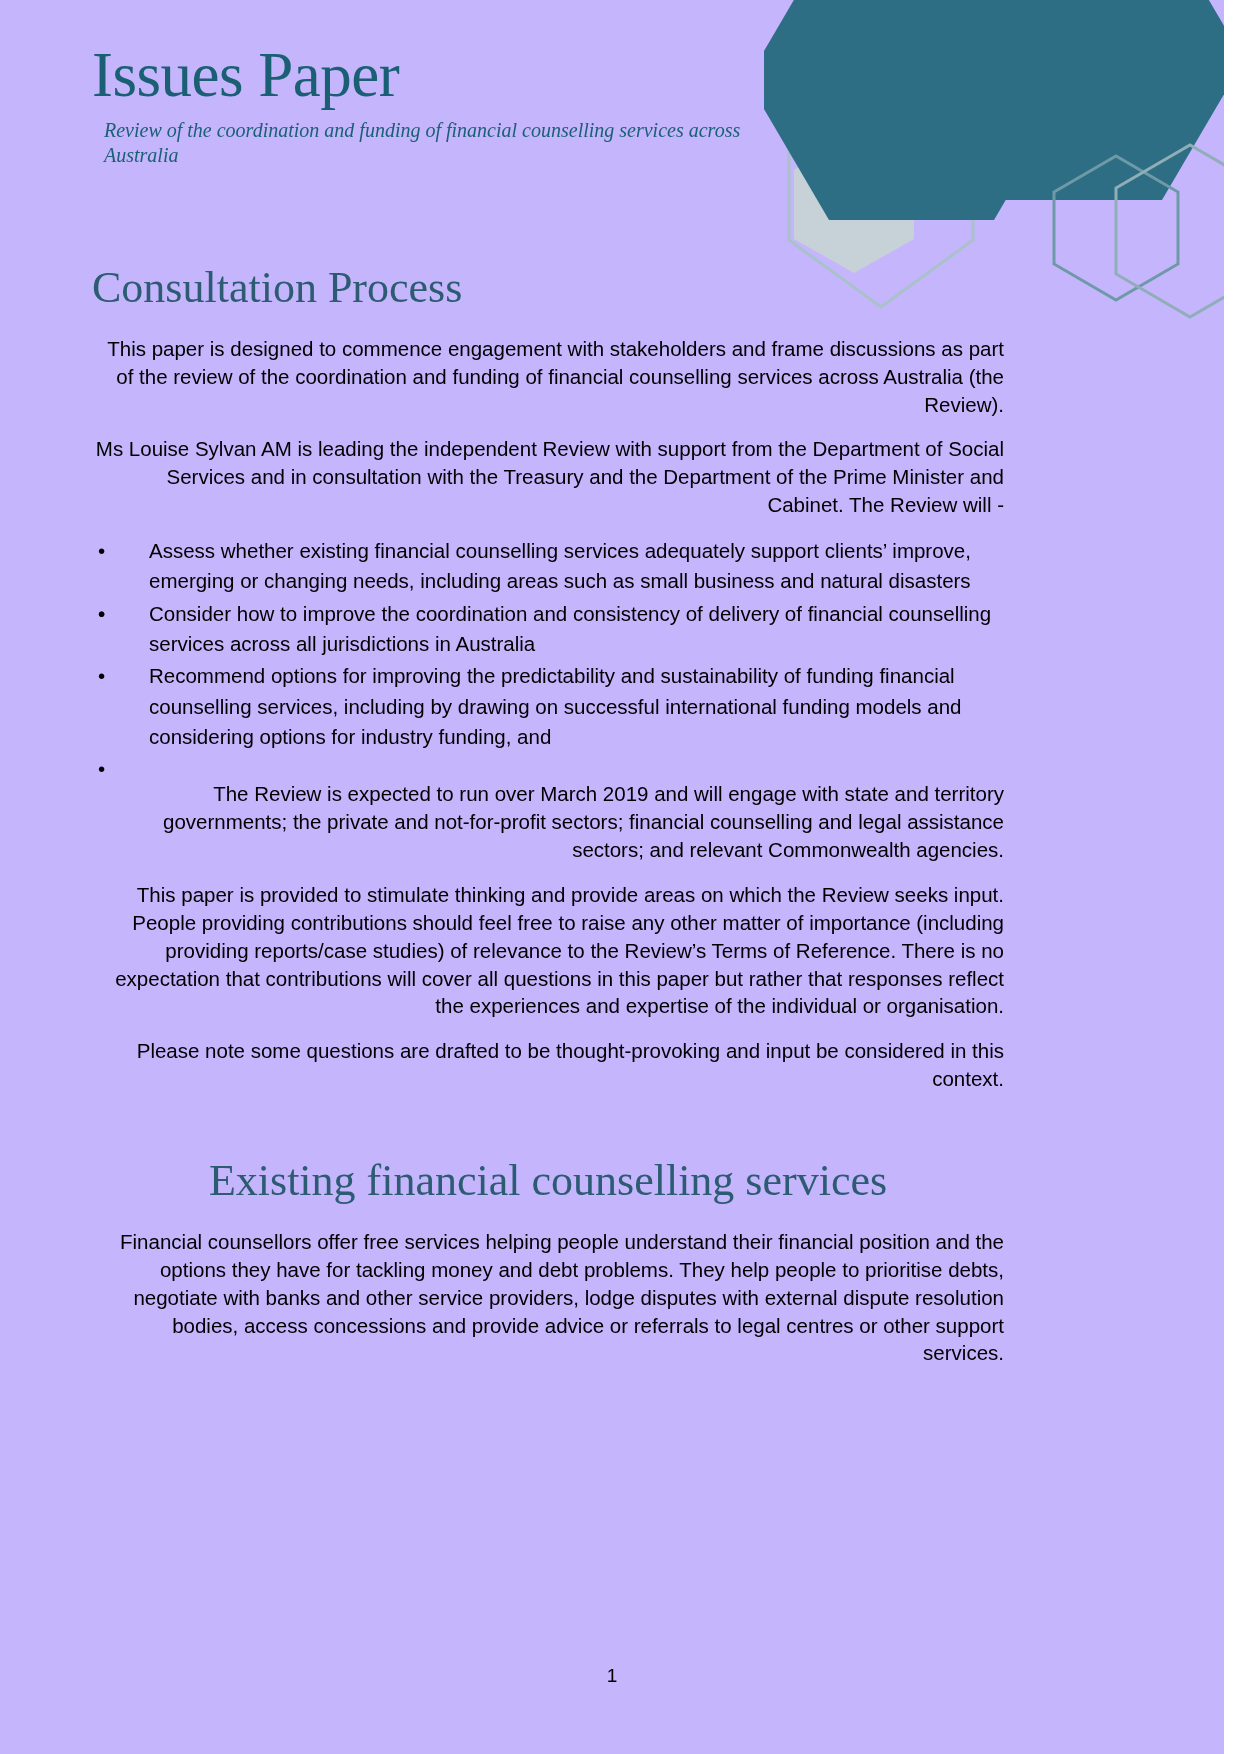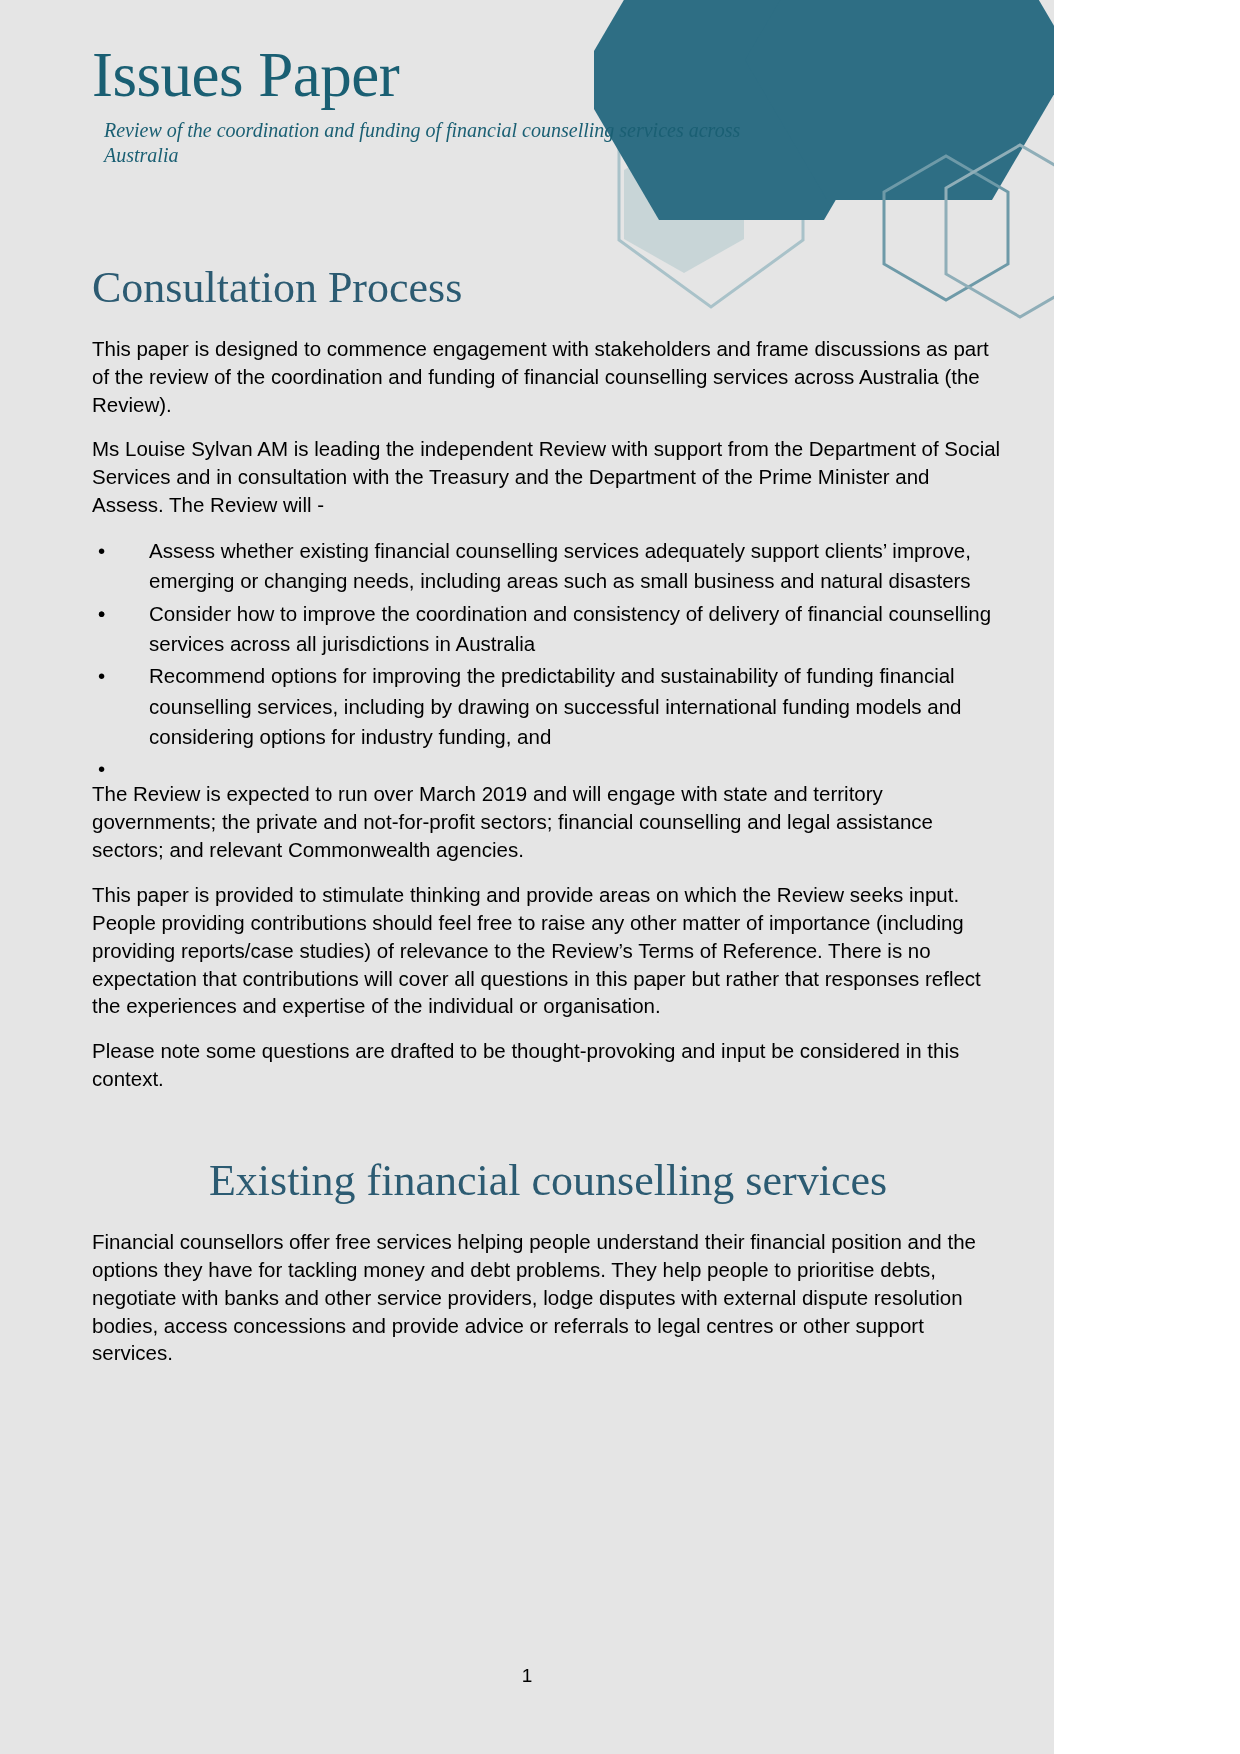--- a/index.html
+++ b/index.html
@@ -6,23 +6,23 @@
     margin: 0;
     padding: 0;
     background: #ffffff;
   }
   body {
     font-family: "Liberation Sans", sans-serif;
     color: #000000;
   }
   .page {
     position: relative;
-    width: 1054px;
+    width: 1224px;
     height: 1754px;
-    background: #e5e5e5;
+    background: #c4b5fd;
     overflow: hidden;
     box-sizing: border-box;
   }
 
   
   .hex-art {
     position: absolute;
     top: 0;
     right: 0;
     width: 460px;
@@ -76,21 +76,21 @@
   }
   h2.section-heading.second {
     margin-top: 62px;
     text-align: center;
   }
   p.body {
     font-size: 20.5px;
     line-height: 1.36;
     margin: 0 0 17px 0;
     color: #000;
-    text-align: left;
+    text-align: right;
   }
   .spacer-md { height: 26px; }
 
   ul.bullets {
     list-style: none;
     margin: 14px 0 0 0;
     padding: 0;
   }
   ul.bullets li {
     position: relative;
@@ -145,21 +145,21 @@
     <h1 class="doc-title">Issues Paper</h1>
     <div class="doc-subtitle">Review of the coordination and funding of financial counselling services across Australia</div>
   </div>
 
   <div class="content">
 
     <section>
       <h2 class="section-heading">Consultation Process</h2>
 
       <p class="body">This paper is designed to commence engagement with stakeholders and frame discussions as part of the review of the coordination and funding of financial counselling services across Australia (the Review).</p>
-      <p class="body">Ms Louise Sylvan AM is leading the independent Review with support from the Department of Social Services and in consultation with the Treasury and the Department of the Prime Minister and Assess. The Review will -</p>
+      <p class="body">Ms Louise Sylvan AM is leading the independent Review with support from the Department of Social Services and in consultation with the Treasury and the Department of the Prime Minister and Cabinet. The Review will -</p>
 
       <ul class="bullets">
         <li>
           <span class="dot">•</span>
           <span>Assess whether existing financial counselling services adequately support clients’ improve, emerging or changing needs, including areas such as small business and natural disasters</span>
         </li>
         <li>
           <span class="dot">•</span>
         </li>
         <li>

